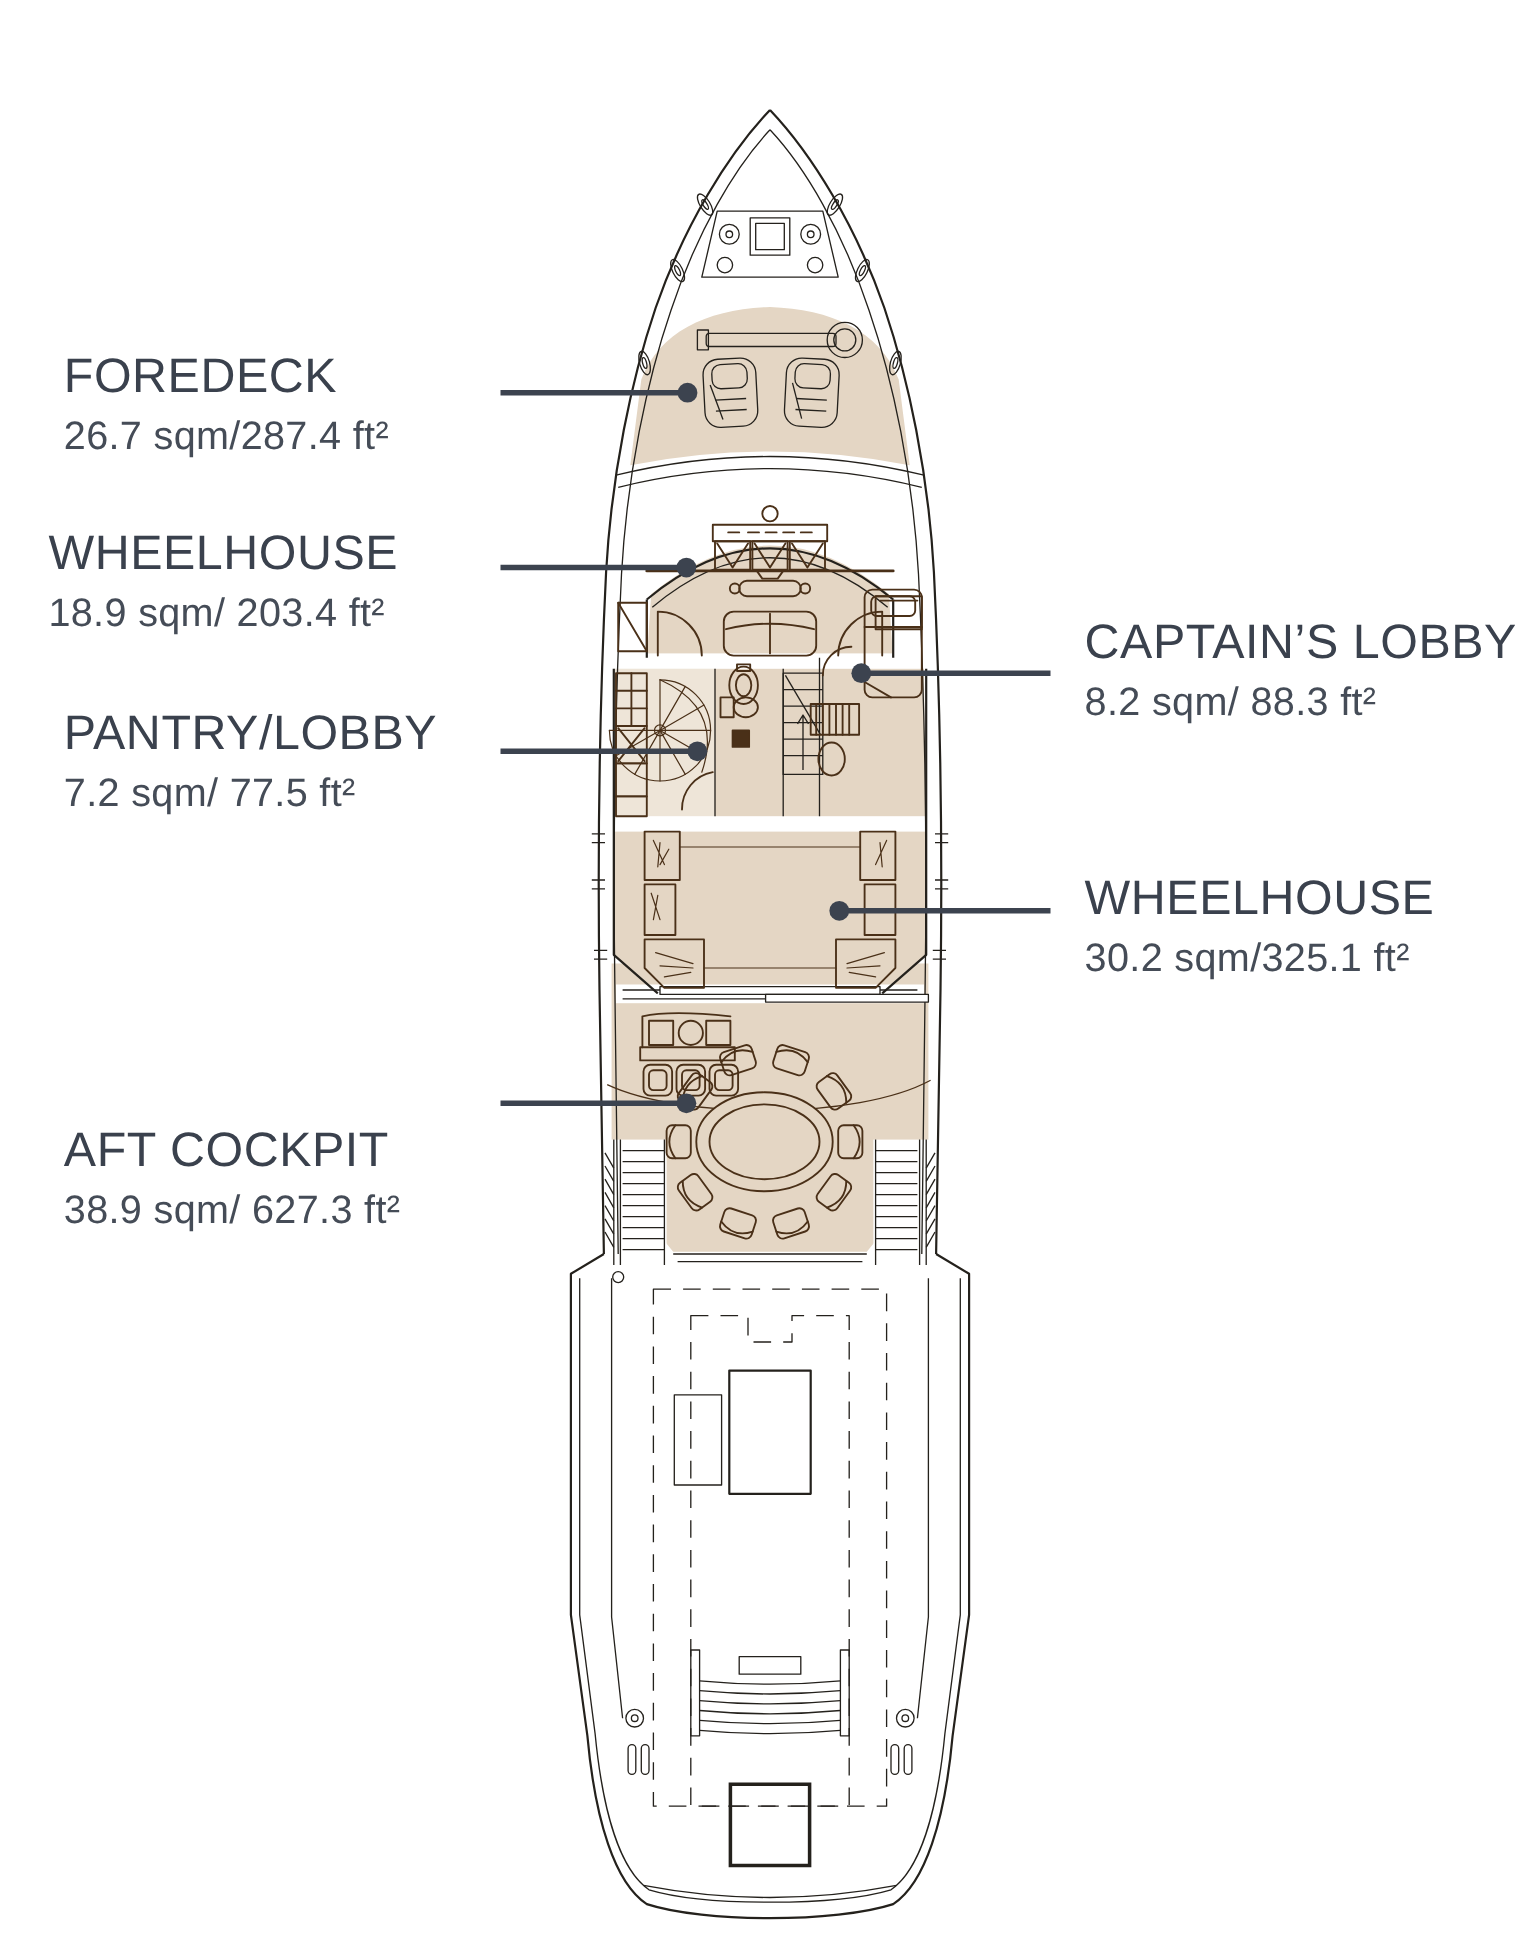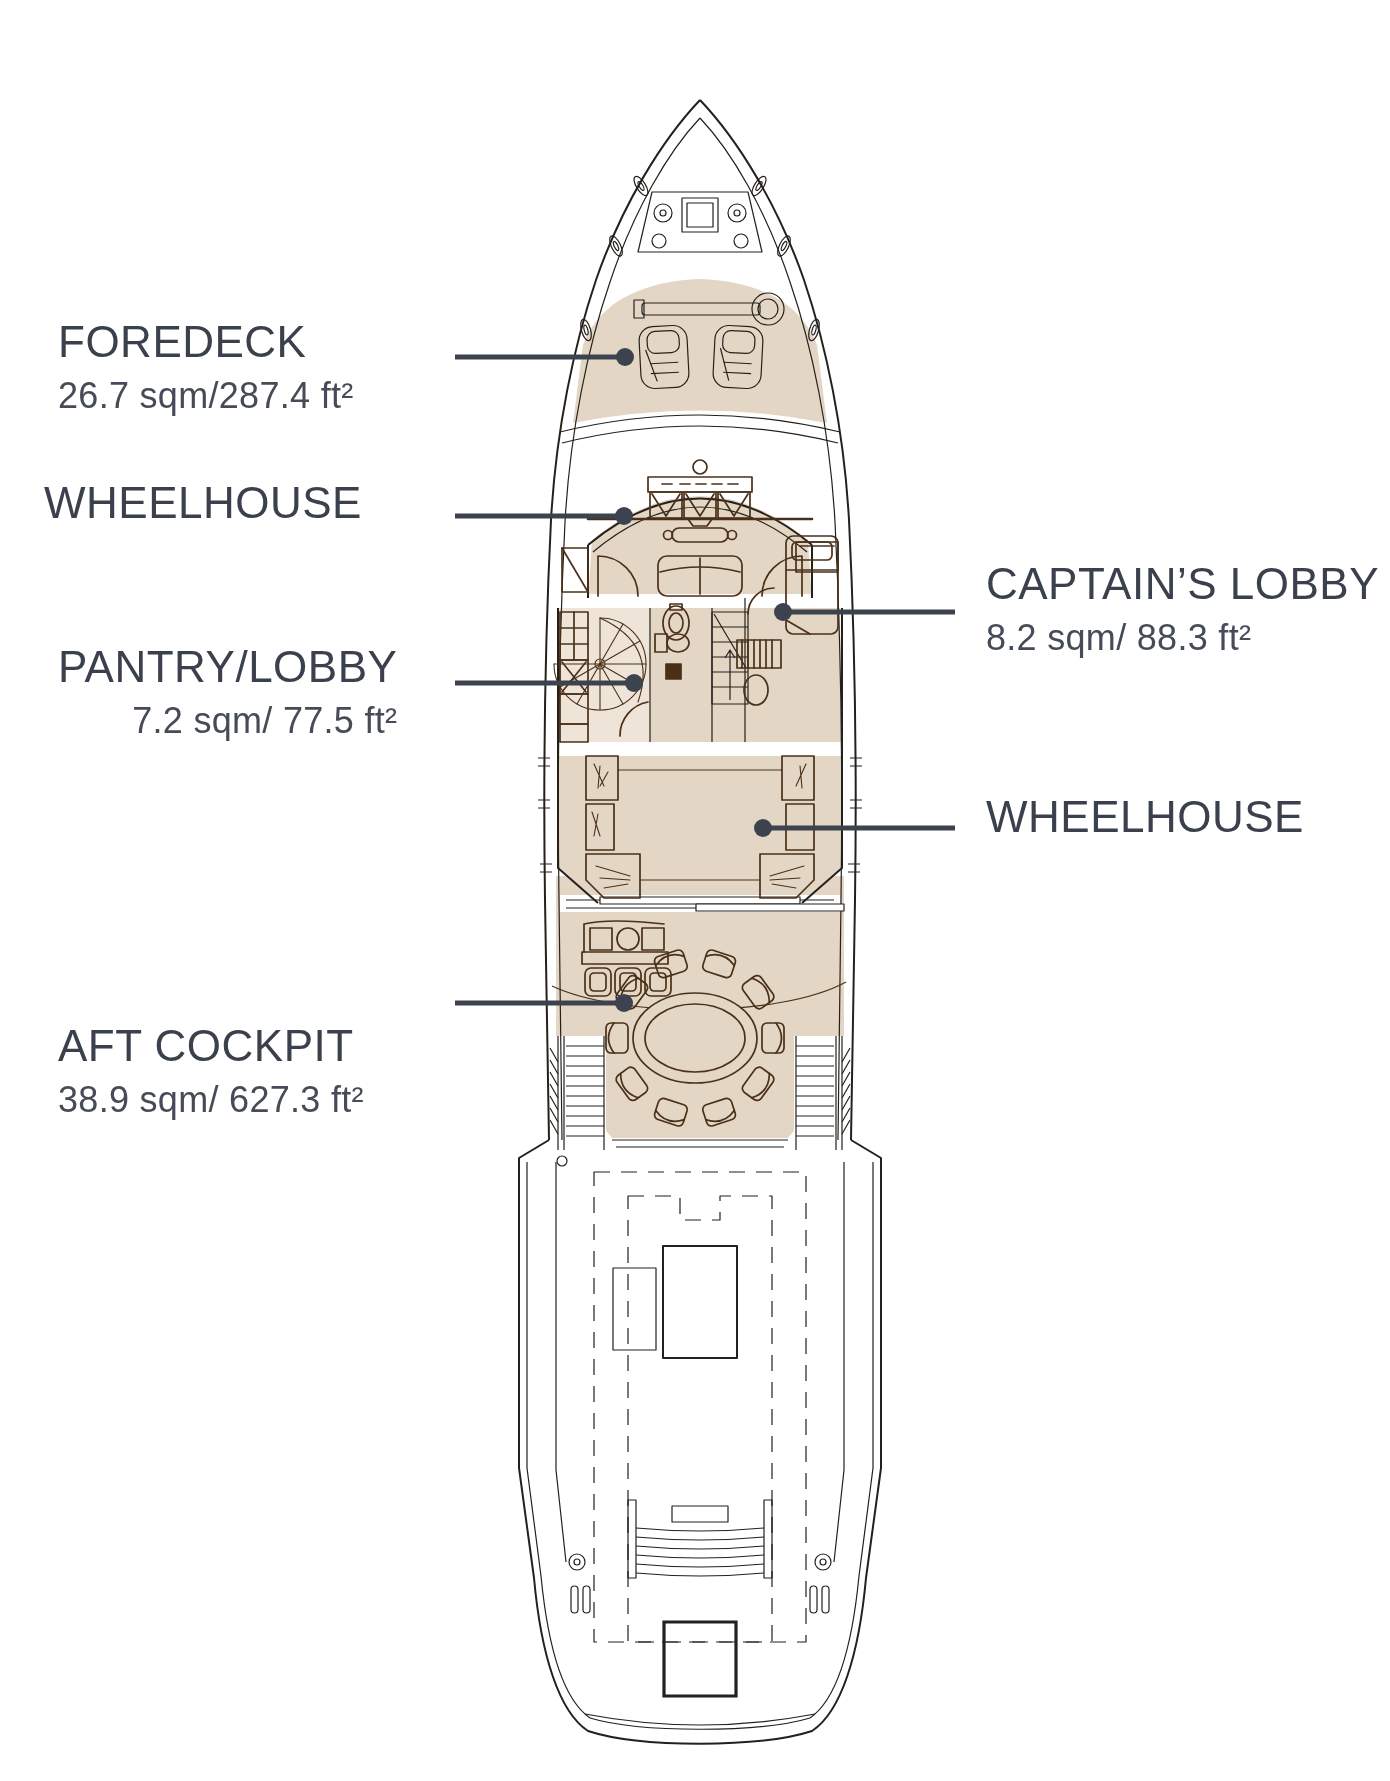--- a/index.html
+++ b/index.html
@@ -388,34 +388,36 @@
     </g>
   </svg>
 
   <div class="room-label" style="left:58px; top:320px;">
     <div class="t">FOREDECK</div>
     <div class="a">26.7 sqm/287.4 ft²</div>
   </div>
 
   <div class="room-label" style="left:44px; top:481px;">
     <div class="t">WHEELHOUSE</div>
-  </div>
-
-  <div class="room-label" style="left:58px; top:645px;text-align:right;">
+    <div class="a">18.9 sqm/ 203.4 ft²</div>
+  </div>
+
+  <div class="room-label" style="left:58px; top:645px;">
     <div class="t">PANTRY/LOBBY</div>
     <div class="a">7.2 sqm/ 77.5 ft²</div>
   </div>
 
   <div class="room-label" style="left:986px; top:562px;">
     <div class="t">CAPTAIN’S LOBBY</div>
     <div class="a">8.2 sqm/ 88.3 ft²</div>
   </div>
 
   <div class="room-label" style="left:986px; top:795px;">
     <div class="t">WHEELHOUSE</div>
+    <div class="a">30.2 sqm/325.1 ft²</div>
   </div>
 
   <div class="room-label" style="left:58px; top:1024px;">
     <div class="t">AFT COCKPIT</div>
     <div class="a">38.9 sqm/ 627.3 ft²</div>
   </div>
 
 </div>
 
 </body></html>

